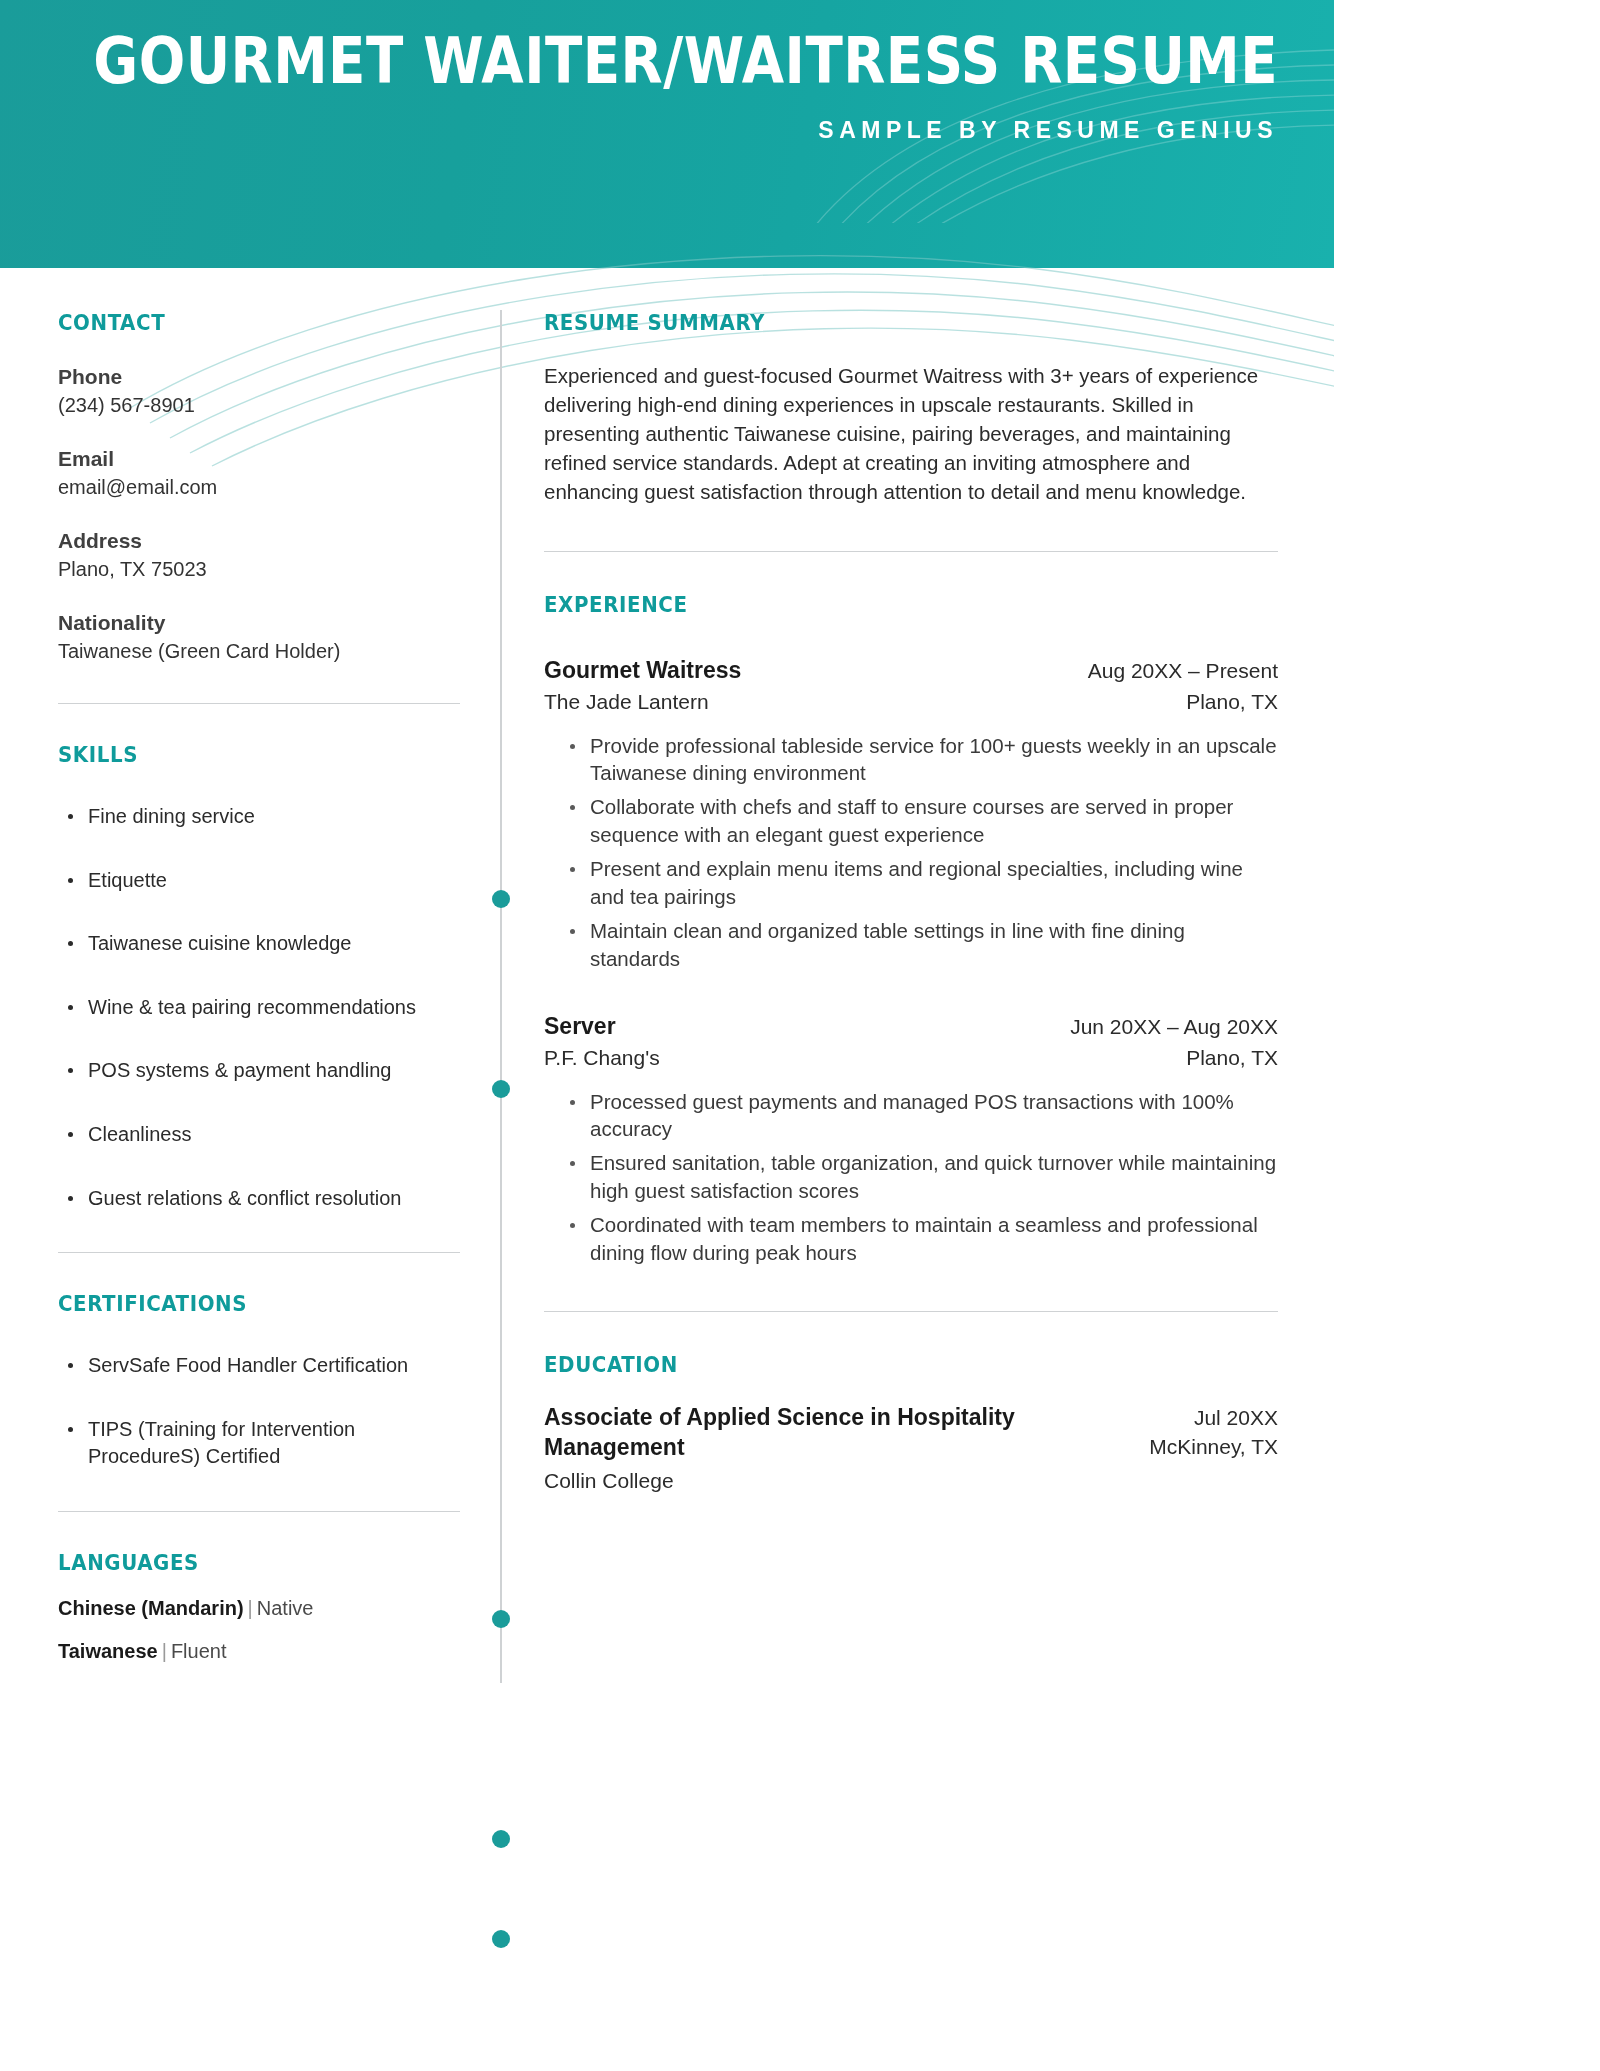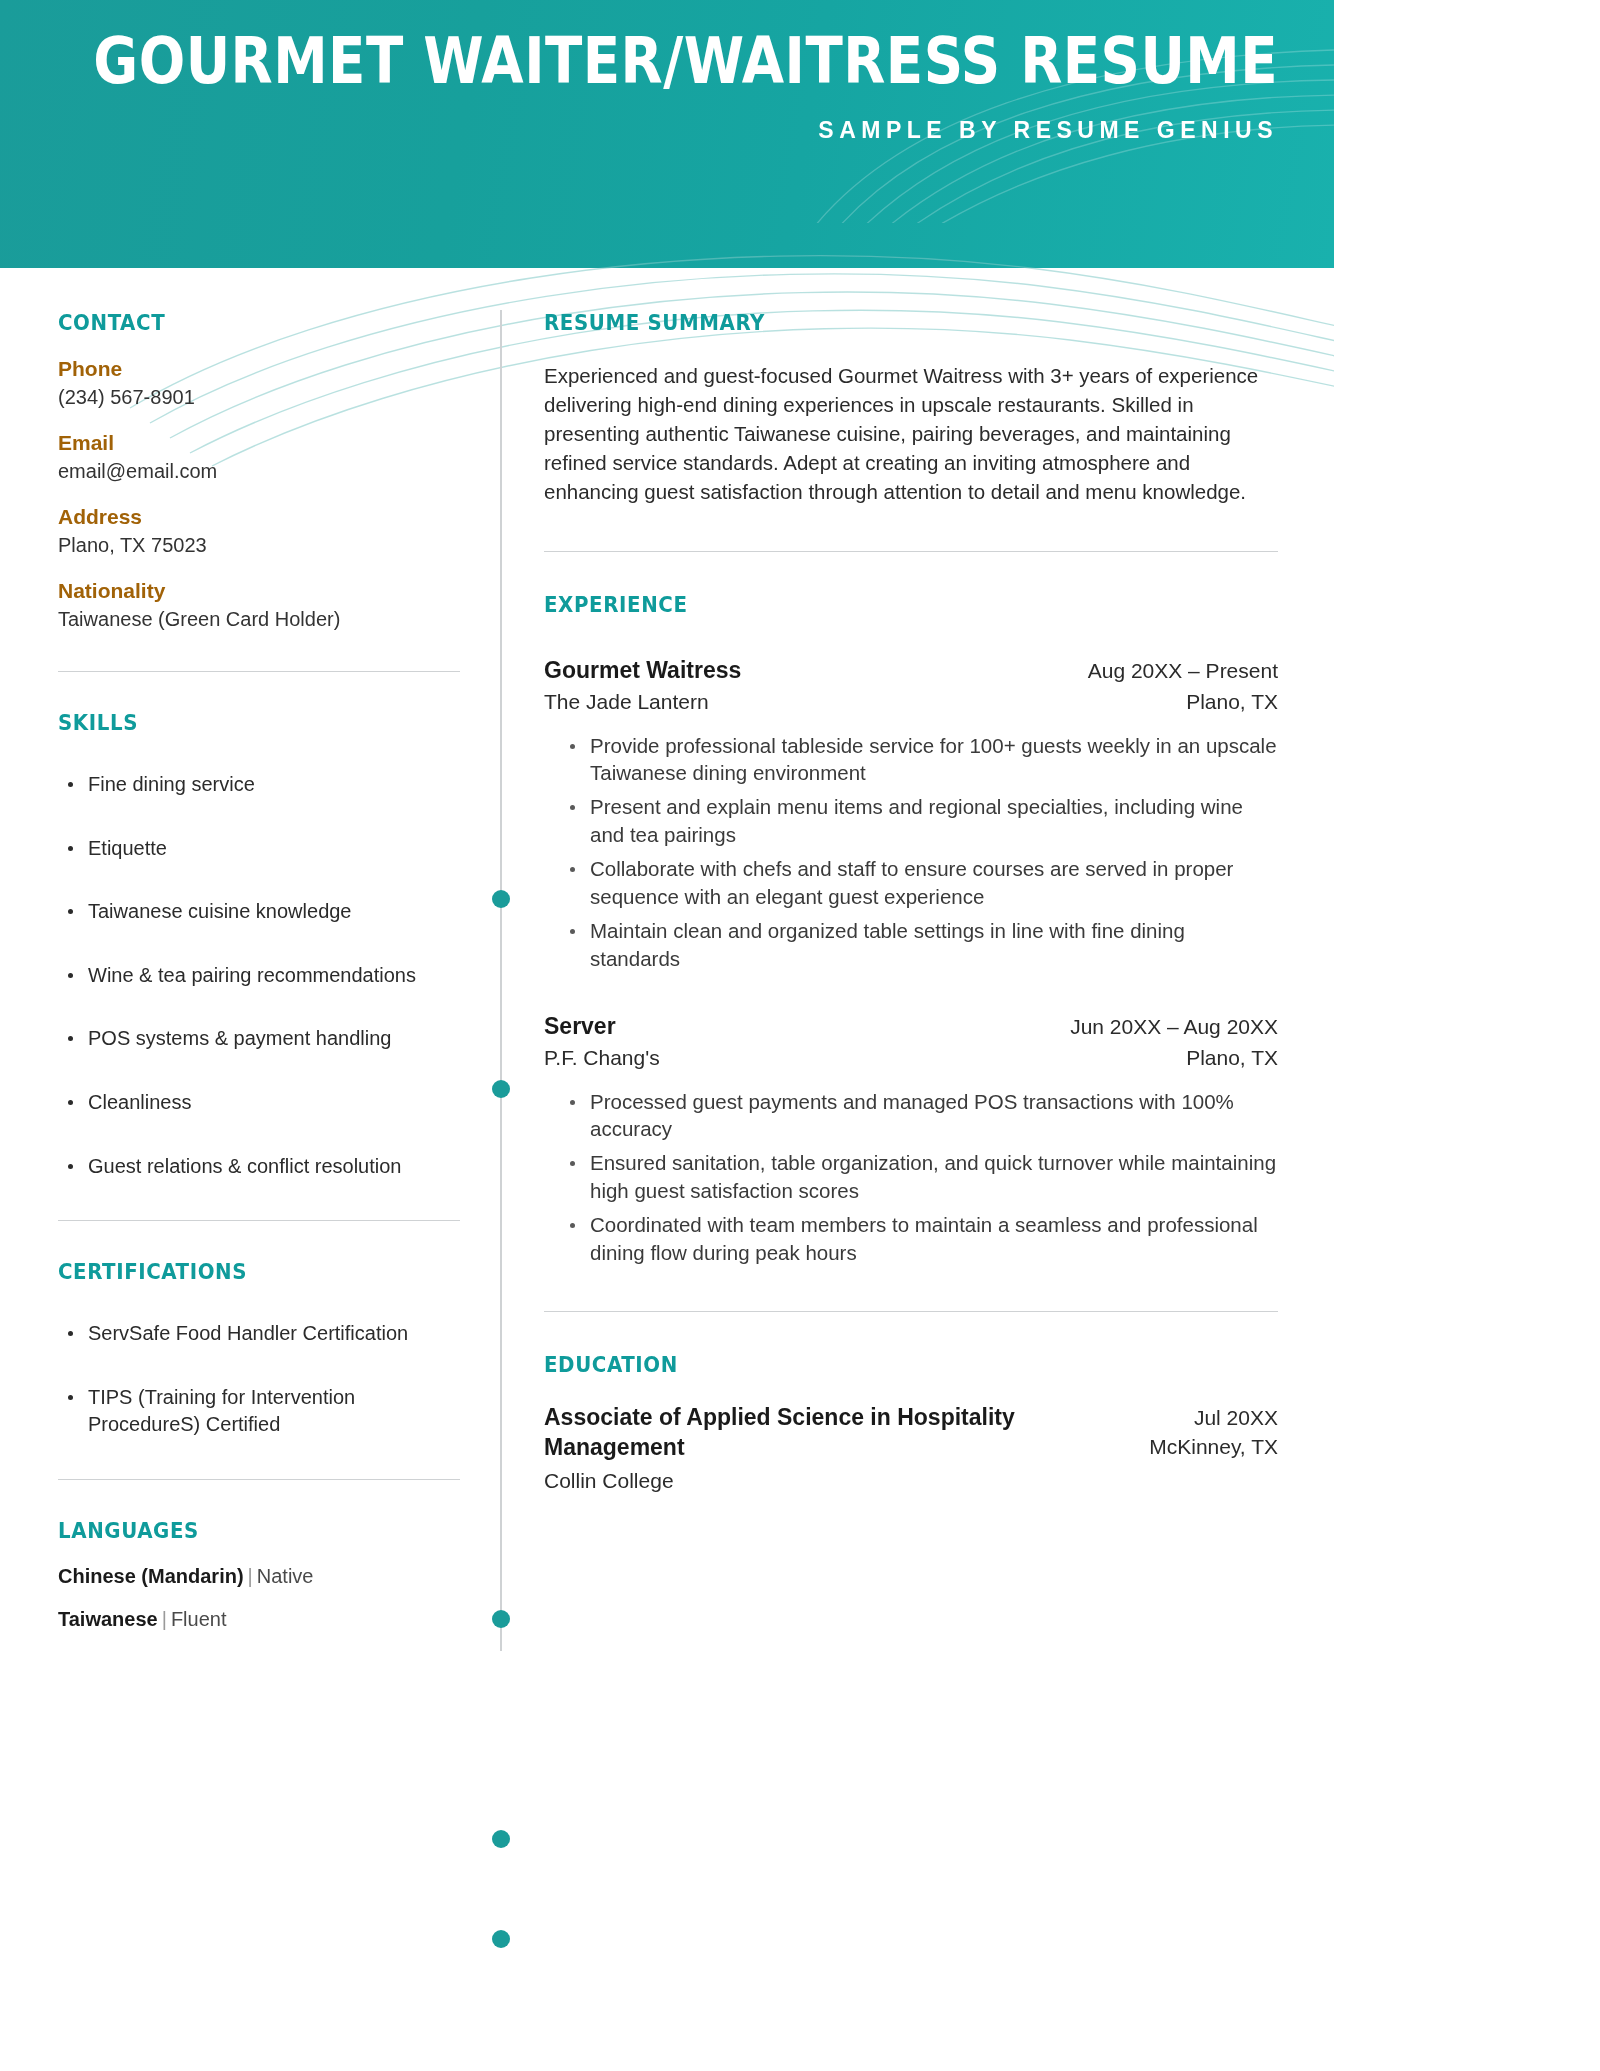--- a/index.html
+++ b/index.html
@@ -112,22 +112,22 @@
     color: #0f9b9b;
     text-transform: uppercase;
     margin-bottom: 22px;
   }
   .right-col .sec-title { margin-bottom: 26px; }
 
   .contact-label {
     font-family: "Liberation Sans", sans-serif;
     font-weight: 700;
     font-size: 21px;
-    color: #a16207;
-    margin-top: 22px;
+    color: #404040;
+    margin-top: 30px;
   }
   .contact-label:first-of-type { margin-top: 0; }
   .contact-value {
     font-family: "Liberation Sans", sans-serif;
     font-size: 20px;
     color: #333333;
     margin-top: 5px;
   }
 
   .hr {
@@ -375,22 +375,22 @@
         <div class="job-head">
           <div class="job-title">Gourmet Waitress</div>
           <div class="job-date">Aug 20XX – Present</div>
         </div>
         <div class="job-sub">
           <div class="job-company">The Jade Lantern</div>
           <div class="job-loc">Plano, TX</div>
         </div>
         <ul class="job-bullets">
           <li>Provide professional tableside service for 100+ guests weekly in an upscale Taiwanese dining environment</li>
+          <li>Collaborate with chefs and staff to ensure courses are served in proper sequence with an elegant guest experience</li>
           <li>Present and explain menu items and regional specialties, including wine and tea pairings</li>
-          <li>Collaborate with chefs and staff to ensure courses are served in proper sequence with an elegant guest experience</li>
           <li>Maintain clean and organized table settings in line with fine dining standards</li>
         </ul>
       </div>
 
       <div class="job-block">
         <div class="job-head">
           <div class="job-title">Server</div>
           <div class="job-date">Jun 20XX – Aug 20XX</div>
         </div>
         <div class="job-sub">

